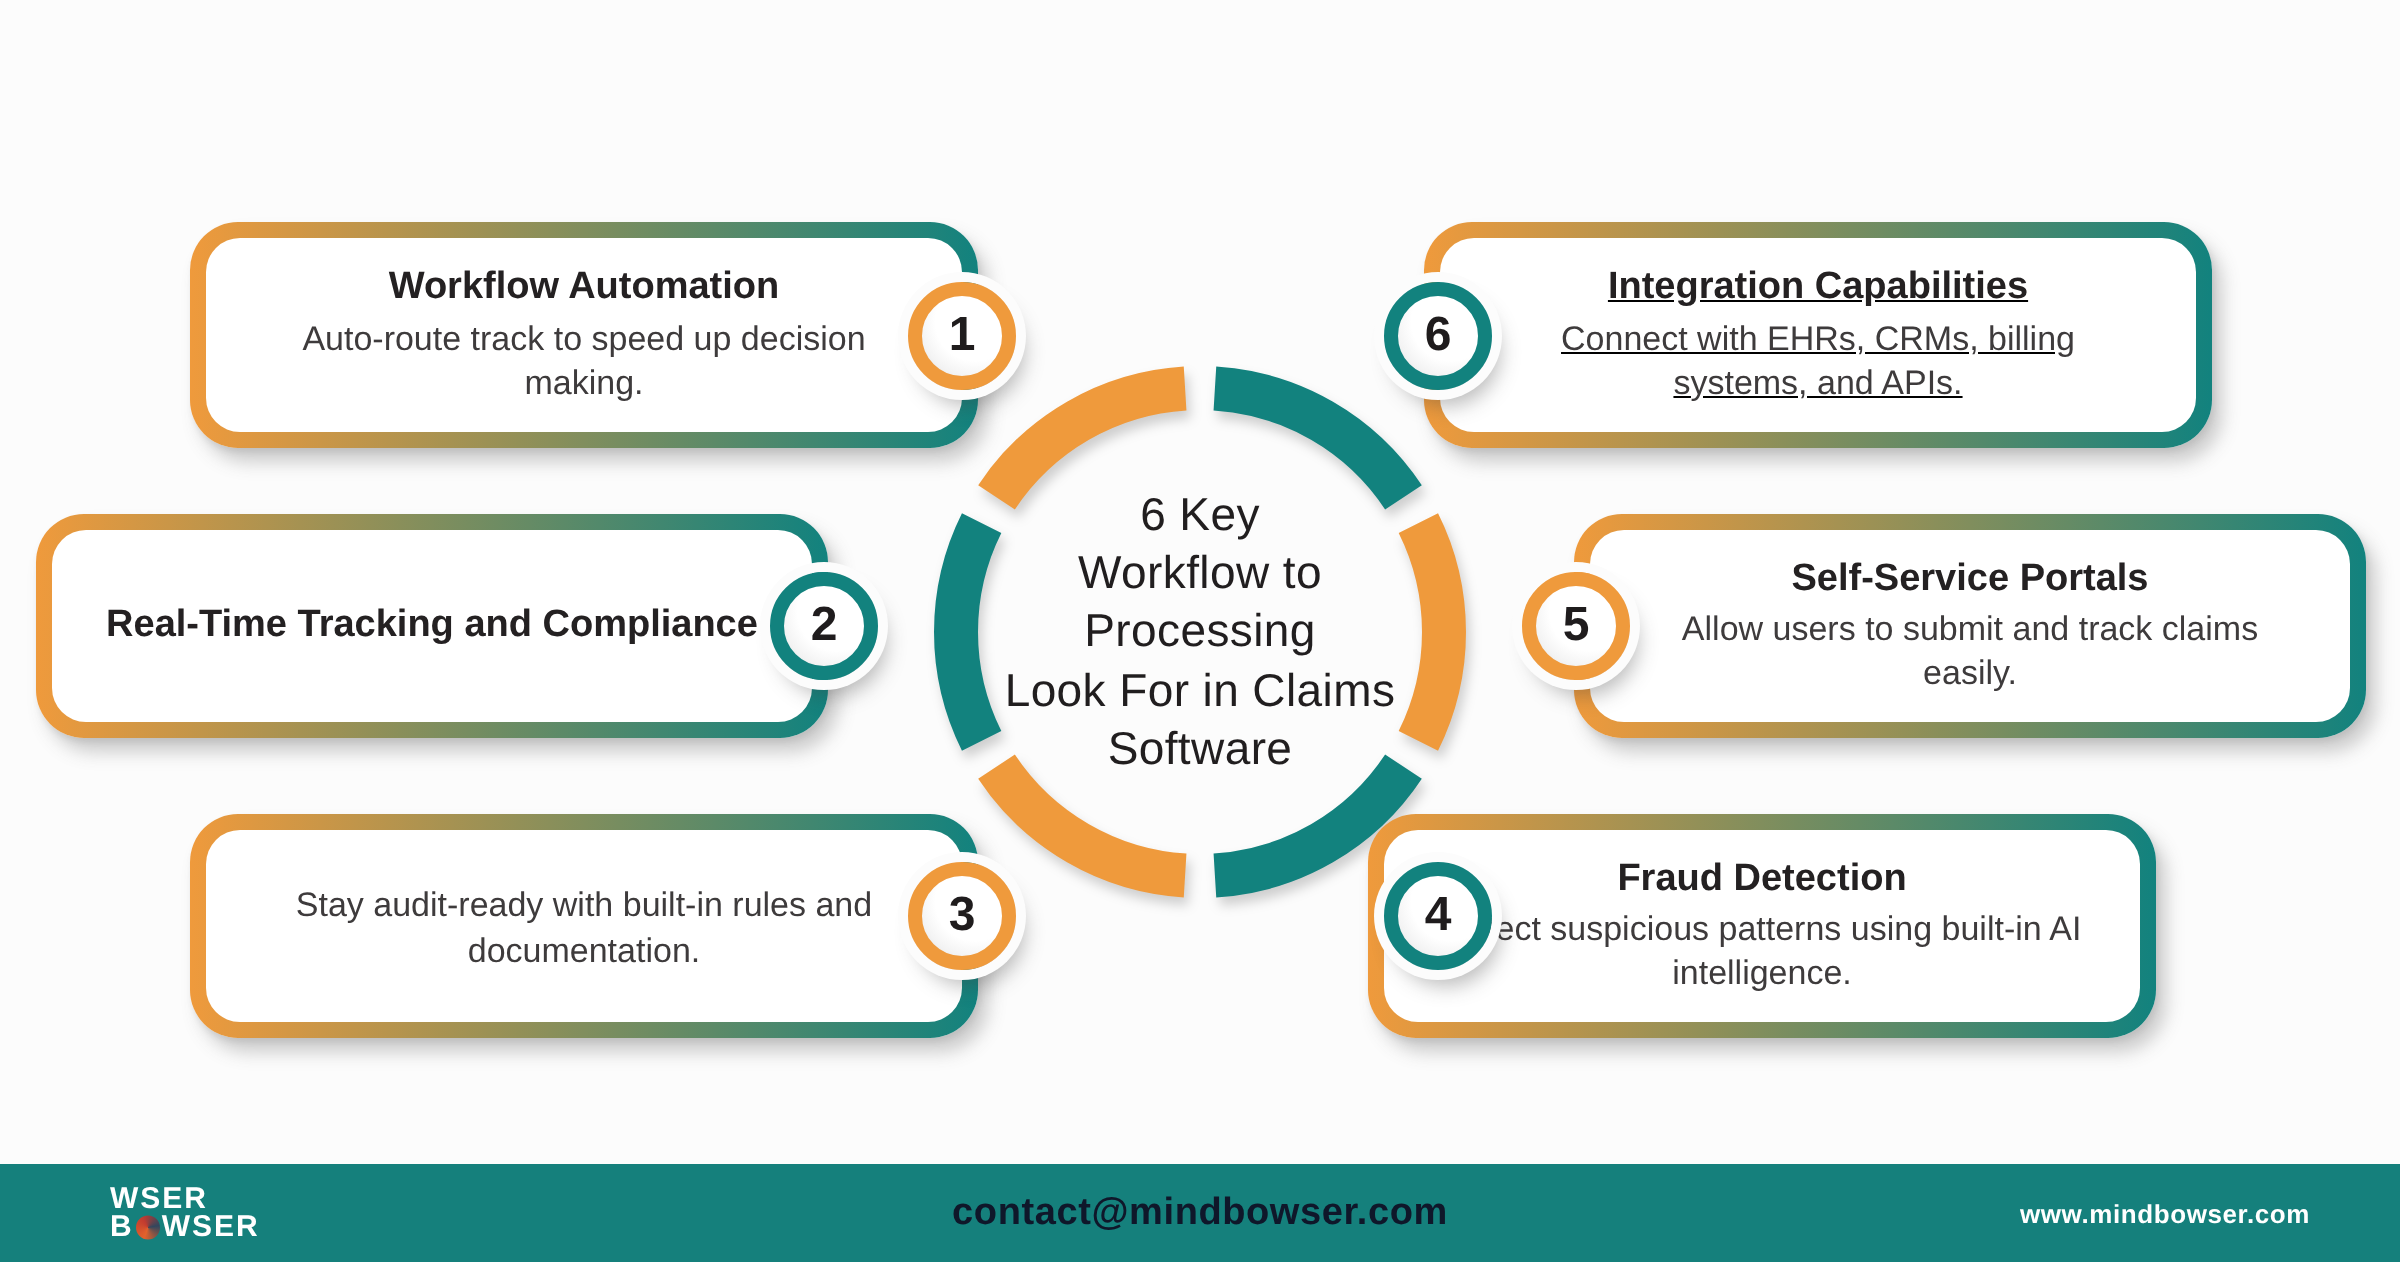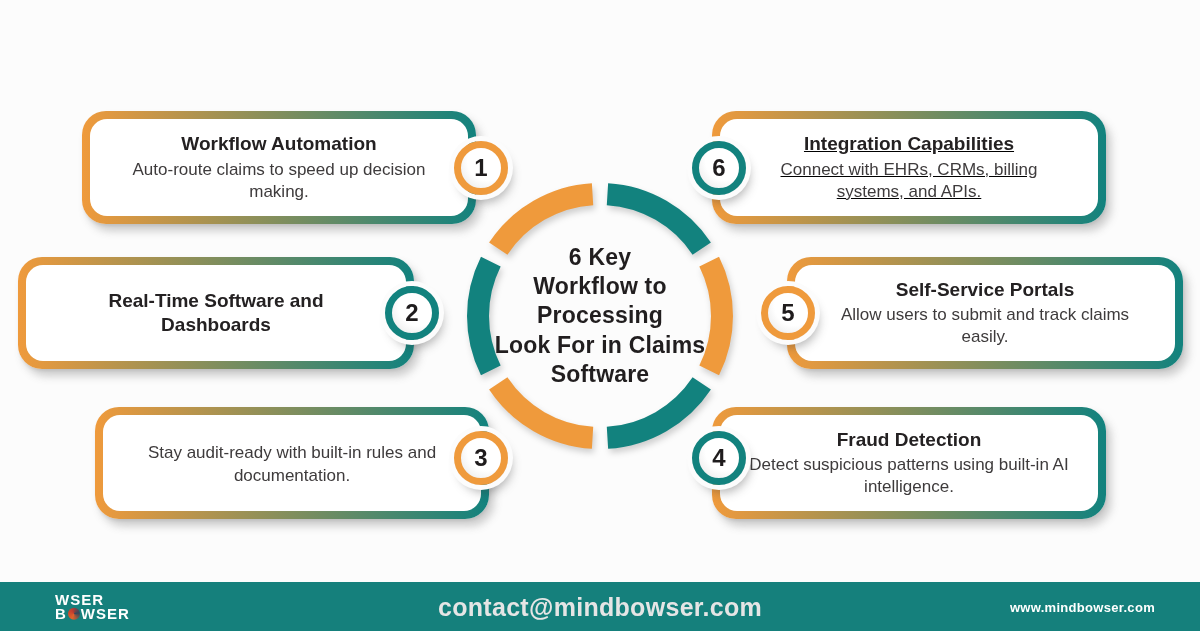--- a/index.html
+++ b/index.html
@@ -19,26 +19,26 @@
     box-shadow:5px 7px 9px rgba(80,80,80,0.28), 1px 2px 3px rgba(0,0,0,0.08);
     z-index:1;
   }
   .box-inner{
     width:100%;height:100%;background:var(--box_bg);border-radius:17px;
     display:flex;flex-direction:column;justify-content:center;align-items:center;
     text-align:center;padding:6px 26px;
   }
   .feature-title{font-size:19px;font-weight:700;color:var(--text);line-height:1.25;}
   .feature-desc{font-size:17px;font-weight:400;color:var(--body_text);line-height:1.3;margin-top:3px;}
-  .pos-b1{left:82px;top:111px;width:394px;height:113px;}
+  .pos-b1{left:95px;top:111px;width:394px;height:113px;}
   .pos-b2{left:18px;top:257px;width:396px;height:112px;}
   .pos-b3{left:95px;top:407px;width:394px;height:112px;}
   .pos-b6{left:712px;top:111px;width:394px;height:113px;text-decoration:underline;}
   .pos-b5{left:787px;top:257px;width:396px;height:112px;}
-  .pos-b4{left:712px;top:407px;width:394px;height:112px;}
+  .pos-b4{left:684px;top:407px;width:394px;height:112px;}
 
   
   .num-circle{
     position:absolute;width:54px;height:54px;border-radius:50%;
     background:radial-gradient(circle at 66% 32%, #ffffff 52%, #f3f3f3 74%, #dcdcdc 100%);
     display:flex;align-items:center;justify-content:center;
     font-size:24px;font-weight:700;color:#1f1c1d;
     box-shadow:0 0 0 5px var(--page_bg), 4px 8px 10px rgba(60,60,60,0.35);
     z-index:3;
   }
@@ -52,53 +52,53 @@
   .pos-c4{left:692px;top:431px;}
 
   
   .center-ring{position:absolute;left:450px;top:166px;width:300px;height:300px;
     filter:drop-shadow(2px 4px 3px rgba(0,0,0,0.18));z-index:0;}
   .center-title{
     position:absolute;left:455px;top:181px;width:290px;height:270px;
     display:flex;flex-direction:column;align-items:center;justify-content:center;
     text-align:center;z-index:2;
   }
-  .center-title .line{font-size:23px;font-weight:700;color:#211e1f;line-height:1.27;
+  .center-title .line{font-size:23px;font-weight:400;color:#211e1f;line-height:1.27;
     letter-spacing:0.2px;}
 
   
   .footer{
     position:absolute;left:0;top:582px;width:1200px;height:49px;
     background:var(--footer);z-index:5;
   }
   .logo{position:absolute;left:55px;top:50%;transform:translateY(-50%);
     color:#fff;font-weight:900;font-size:15px;line-height:0.95;letter-spacing:1px;}
   .logo-line2{display:flex;align-items:center;}
   .logo-o{display:inline-block;width:12px;height:12px;border-radius:50%;margin:0 1px;
     background:conic-gradient(from 200deg,#e2622b 0deg,#c23b2f 130deg,#31475e 240deg,#e2622b 360deg);}
   .footer-email{position:absolute;left:50%;top:50%;transform:translate(-50%,-50%);
-    color:#e5e5e5;font-weight:700;font-size:25px;letter-spacing:0.3px;}
+    color:#0f172a;font-weight:700;font-size:19px;letter-spacing:0.3px;}
   .footer-site{position:absolute;right:45px;top:50%;transform:translateY(-50%);
     color:#fff;font-weight:700;font-size:13px;letter-spacing:0.3px;}
 </style>
 </head>
 <body>
 
 <div class="page">
   <div class="diagram">
 
     <div class="feature-box pos-b1">
       <div class="box-inner">
         <div class="feature-title">Workflow Automation</div>
-        <div class="feature-desc">Auto-route claims to speed up decision making.</div>
+        <div class="feature-desc">Auto-route track to speed up decision making.</div>
       </div>
     </div>
     <div class="feature-box pos-b2">
       <div class="box-inner">
-        <div class="feature-title">Real-Time Software and Dashboards</div>
+        <div class="feature-title">Real-Time Tracking and Compliance</div>
       </div>
     </div>
     <div class="feature-box pos-b3">
       <div class="box-inner">
         <div class="feature-desc">Stay audit-ready with built-in rules and documentation.</div>
       </div>
     </div>
 
     <div class="feature-box pos-b6">
       <div class="box-inner">

